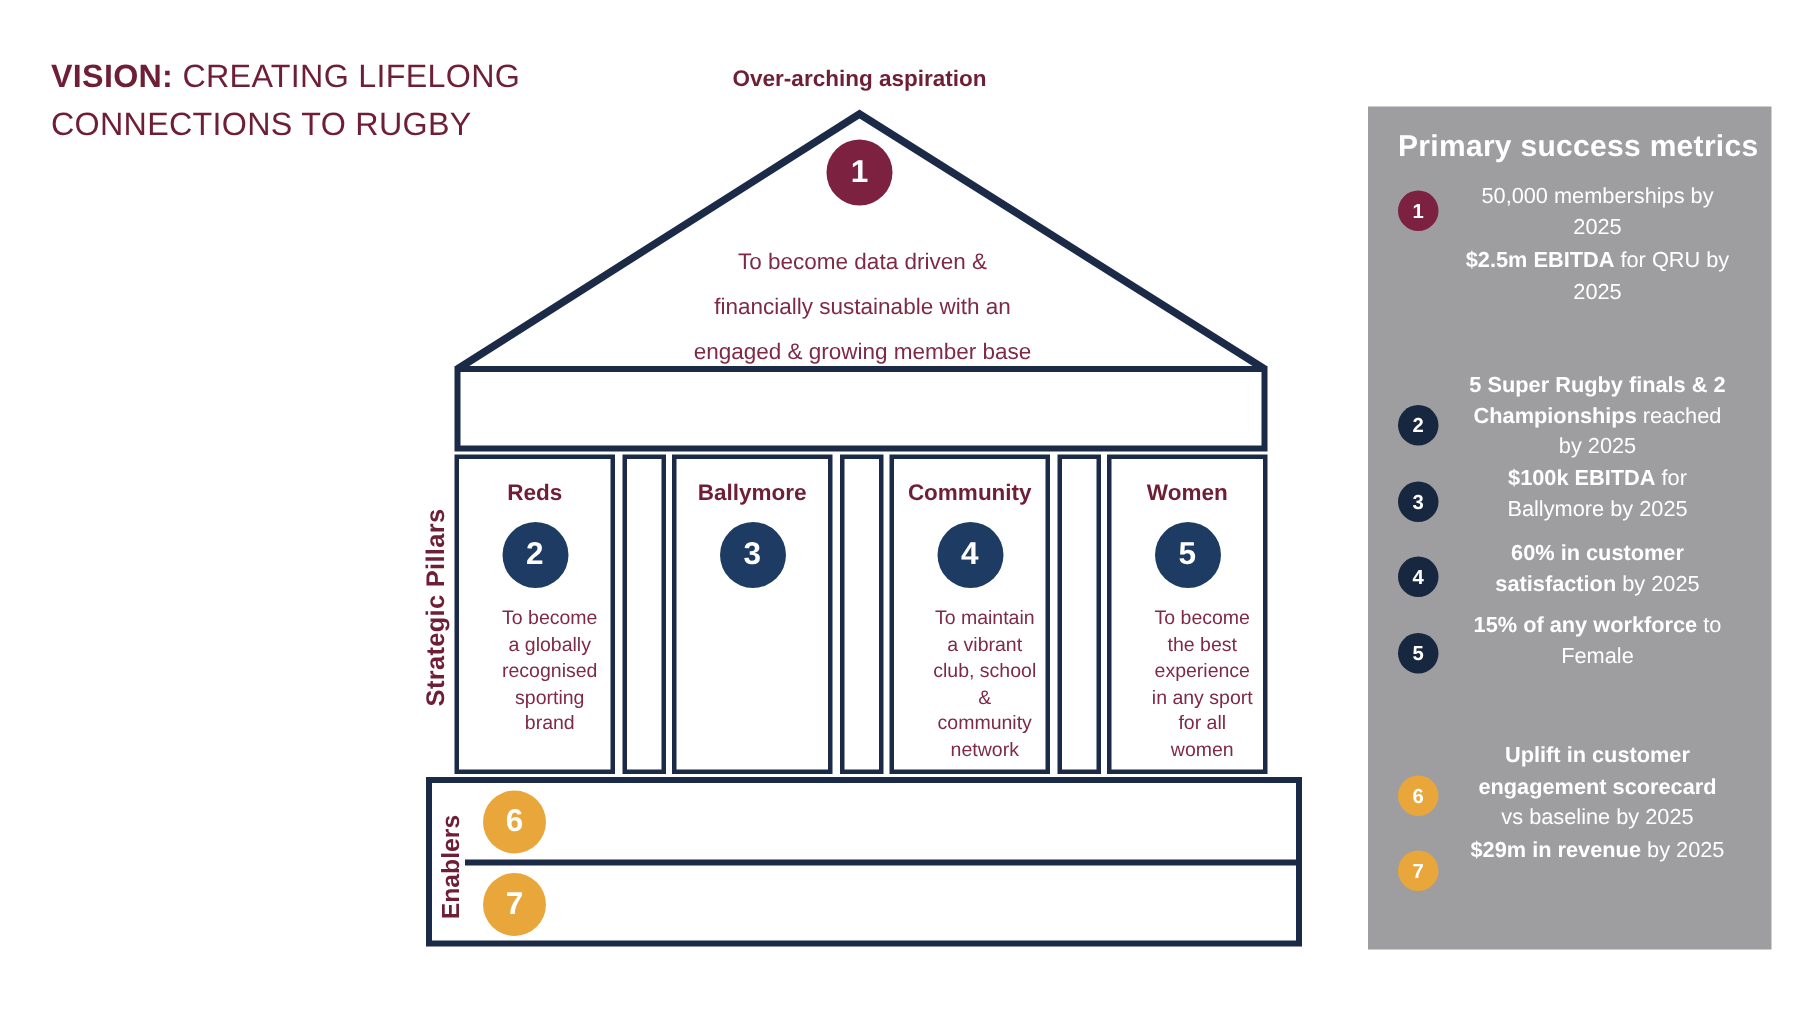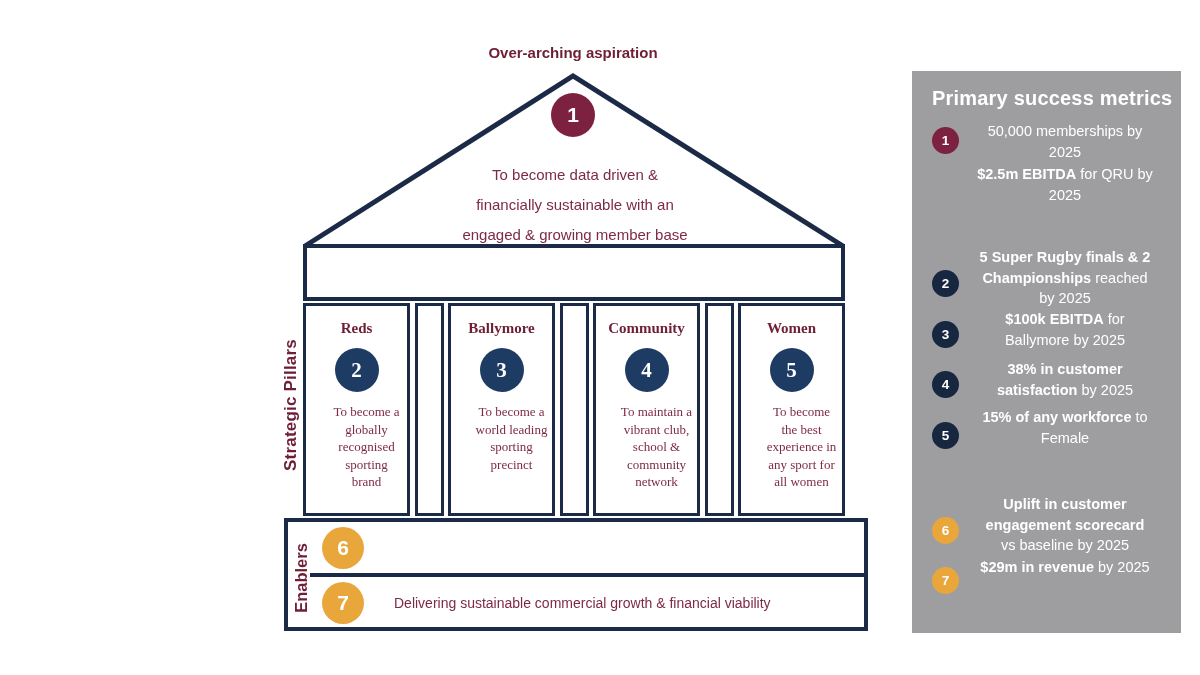--- a/index.html
+++ b/index.html
@@ -17,21 +17,21 @@
   .roof-svg { position:absolute; left:0; top:0; pointer-events:none; }
   .roof-circle { position:absolute; left:551px; top:93px; width:44px; height:44px; border-radius:50%;
                  background:var(--maroon_circle,#7C2240); color:#fff; font-weight:700; font-size:21px;
                  display:flex; align-items:center; justify-content:center; }
   .asp-text { position:absolute; left:460px; top:160px; width:230px; text-align:center;
               font-size:15px; line-height:30px; color:var(--maroon_body,#7E2A44); }
   
   .beam { position:absolute; left:303px; top:244px; width:542px; height:57px;
           border:4px solid var(--navy,#1B2B47); background:#fff; box-sizing:border-box; }
   .pillars-row { position:absolute; left:303px; top:303px; width:542px; height:213px;
-                 display:flex; justify-content:space-between;font-family:Liberation Serif, serif; }
+                 display:flex; justify-content:space-between; }
   .pillar { width:107px; height:100%; border:3px solid var(--navy,#1B2B47); box-sizing:border-box;
             background:#fff; display:flex; flex-direction:column; align-items:center; }
   .pillar-spacer { width:29px; height:100%; border:3px solid var(--navy,#1B2B47);
                    box-sizing:border-box; background:#fff; }
   .p-title { margin-top:14px; font-weight:700; font-size:15px; color:var(--maroon,#6E1E35); }
   .p-circle { margin-top:11px; width:44px; height:44px; border-radius:50%;
               background:var(--navy_circle,#1E3C63); color:#fff; font-weight:700; font-size:21px;
               display:flex; align-items:center; justify-content:center; }
   .p-text { margin-top:11px; font-size:13px; line-height:17.5px; color:var(--maroon_body,#7E2A44);
             text-align:center; padding:0 4px;margin-left:20px; }
@@ -75,20 +75,21 @@
   .m4 .m-circle{top:300px} .m4 .m-text{top:288px}
   .m5 .m-circle{top:351px} .m5 .m-text{top:336px}
   .m6 .m-circle{top:446px} .m6 .m-text{top:423px}
   .m7 .m-circle{top:496px} .m7 .m-text{top:486px}
 </style>
 </head>
 <body>
 
 <div class="stage">
 
+  <div class="vision"><span class="v-label">VISION:</span><span> CREATING LIFELONG CONNECTIONS TO RUGBY</span></div>
 
   <div class="asp-heading">Over-arching aspiration</div>
 
   <svg class="roof-svg" width="1200" height="675" viewBox="0 0 1200 675">
     <polyline points="305,246 573,76 843,246" fill="none" stroke="#1B2B47" stroke-width="5" stroke-linejoin="miter"></polyline>
   </svg>
 
   <div class="roof-circle">1</div>
 
   <div class="asp-text">To become data driven &amp; financially sustainable with an engaged &amp; growing member base</div>
@@ -100,21 +101,20 @@
   <div class="pillars-row">
       <div class="pillar">
         <div class="p-title">Reds</div>
         <div class="p-circle">2</div>
         <div class="p-text">To become a globally recognised sporting brand</div>
       </div>
       <div class="pillar-spacer"></div>
       <div class="pillar">
         <div class="p-title">Ballymore</div>
         <div class="p-circle">3</div>
-        <div class="p-text">To become a world leading sporting precinct</div>
       </div>
       <div class="pillar-spacer"></div>
       <div class="pillar">
         <div class="p-title">Community</div>
         <div class="p-circle">4</div>
         <div class="p-text">To maintain a vibrant club, school &amp; community network</div>
       </div>
       <div class="pillar-spacer"></div>
       <div class="pillar">
         <div class="p-title">Women</div>
@@ -124,21 +124,20 @@
     </div>
 
   <div class="enablers-box">
     <div class="enablers-label">Enablers</div>
     <div class="enabler-row r1">
         <div class="e-circle">6</div>
       </div>
     <div class="enabler-divider"></div>
     <div class="enabler-row r2">
         <div class="e-circle">7</div>
-        <div class="e-text">Delivering sustainable commercial growth &amp; financial viability</div>
       </div>
   </div>
 
   <div class="sidebar">
     <div class="sb-header">Primary success metrics</div>
     <div id="metrics-list">
         <div class="metric m1">
           <div class="m-circle c-maroon">1</div>
           <div class="m-text">
             <div class="para"><span>50,000 memberships by 2025</span></div>
@@ -153,21 +152,21 @@
         </div>
         <div class="metric m3">
           <div class="m-circle c-navy">3</div>
           <div class="m-text">
             <div class="para"><b>$100k EBITDA</b><span> for Ballymore by 2025</span></div>
           </div>
         </div>
         <div class="metric m4">
           <div class="m-circle c-navy">4</div>
           <div class="m-text">
-            <div class="para"><b>38% in customer satisfaction</b><span> by 2025</span></div>
+            <div class="para"><b>60% in customer satisfaction</b><span> by 2025</span></div>
           </div>
         </div>
         <div class="metric m5">
           <div class="m-circle c-navy">5</div>
           <div class="m-text">
             <div class="para"><b>15% of any workforce</b><span> to Female</span></div>
           </div>
         </div>
         <div class="metric m6">
           <div class="m-circle c-amber">6</div>

